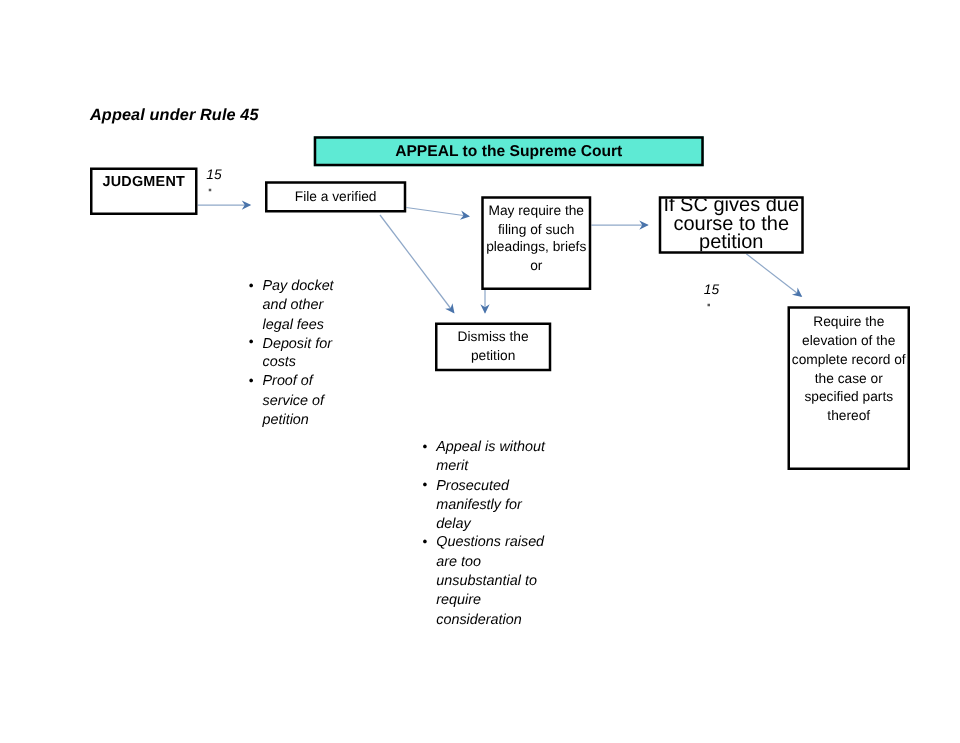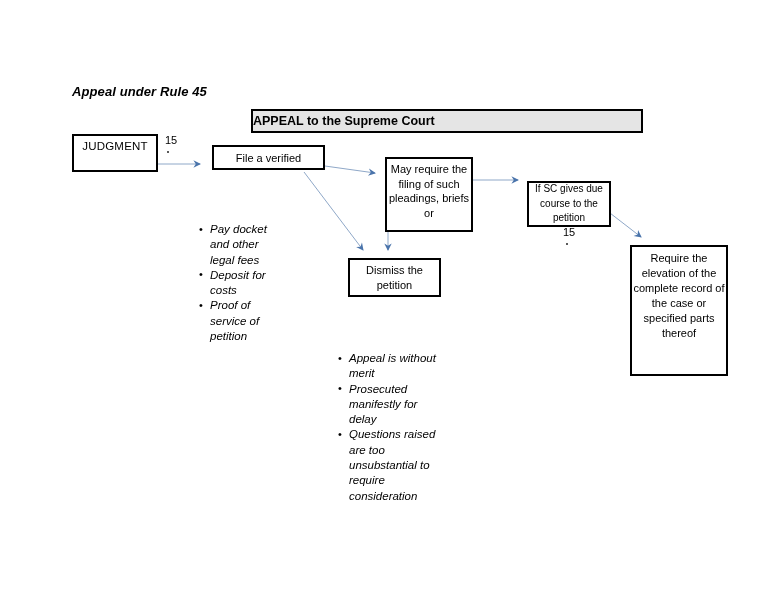--- a/index.html
+++ b/index.html
@@ -32,31 +32,31 @@
     font-weight: bold;
     font-style: italic;
     color: #000000;
     letter-spacing: 0.1px;
     white-space: nowrap;
   }
   .banner {
     position: absolute;
     left: 251px;
     top: 109px;
-    width: 392px;
+    width: 312px;
     height: 24px;
     border: 2px solid #000000;
     box-sizing: border-box;
     display: flex;
     align-items: center;
-    justify-content: flex-start;
+    justify-content: center;
     font-size: 12.5px;
     font-weight: bold;
     color: #000000;
-    background: #e5e5e5;
+    background: #5eead4;
   }
   .box {
     position: absolute;
     box-sizing: border-box;
     border: 2px solid #000000;
     background: #ffffff;
     display: flex;
     align-items: center;
     justify-content: center;
     text-align: center;
@@ -67,21 +67,21 @@
     display: block;
     width: 100%;
     white-space: pre-line;
   }
   #box-judgment {
     left: 72px;
     top: 134px;
     width: 86px;
     height: 38px;
     font-size: 11.5px;
-    font-weight: normal;
+    font-weight: bold;
     align-items: flex-start;
     padding-top: 4px;
     letter-spacing: 0.2px;
   }
   #box-file-verified {
     left: 212px;
     top: 145px;
     width: 113px;
     height: 25px;
     font-size: 11px;
@@ -92,25 +92,24 @@
     width: 88px;
     height: 75px;
     font-size: 11px;
     line-height: 14.5px;
     align-items: flex-start;
     padding-top: 3px;
   }
   #box-if-sc {
     left: 527px;
     top: 157px;
-    width: 84px;
+    width: 116px;
     height: 46px;
-    font-size: 10px;
+    font-size: 16px;
     line-height: 14.5px;
-    margin-top: 24px;
   }
   #box-dismiss {
     left: 326px;
     top: 258px;
     width: 93px;
     height: 39px;
     font-size: 11px;
     line-height: 14.5px;
     margin-left: 22px;
   }
@@ -153,20 +152,21 @@
     width: 74px;
   }
   #bullets-dismiss {
     left: 338px;
     top: 304px;
     width: 108px;
   }
   .step-label {
     position: absolute;
     font-size: 11px;
+    font-style: italic;
     color: #000000;
   }
   #label-15-a { left: 165px; top: 134px; }
   #label-15-b { left: 563px; top: 226px; }
   .step-dot {
     position: absolute;
     width: 1.5px;
     height: 1.5px;
     background: #5a5a5a;
   }

